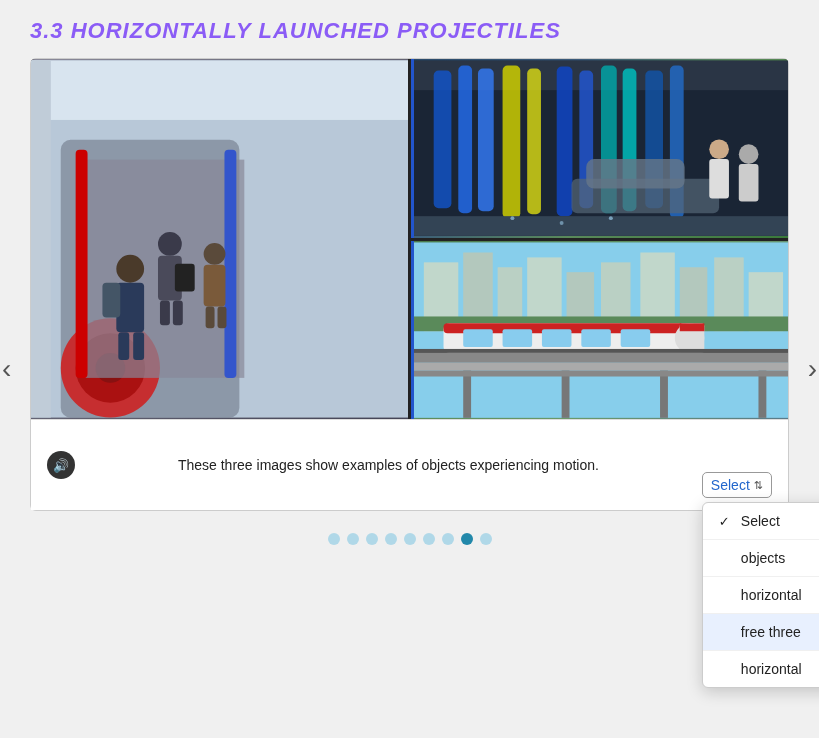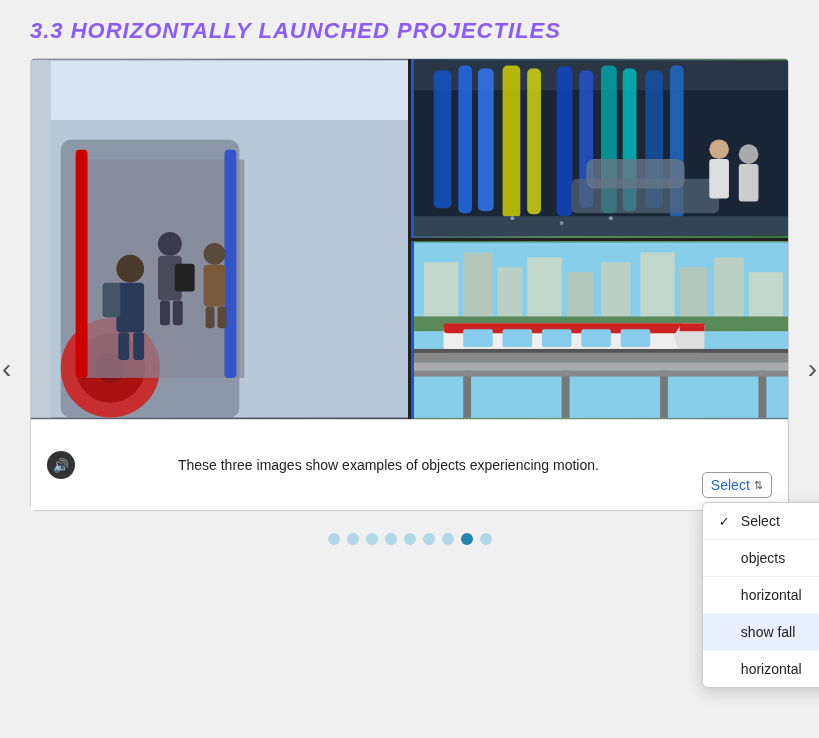--- a/index.html
+++ b/index.html
@@ -391,21 +391,21 @@
             <span>objects</span>
           </div>
 
           <div class="dropdown-item">
             <span class="checkmark"></span>
             <span>horizontal</span>
           </div>
 
           <div class="dropdown-item highlighted">
             <span class="checkmark"></span>
-            <span>show fall</span>
+            <span>free three</span>
           </div>
 
           <div class="dropdown-item">
             <span class="checkmark"></span>
             <span>horizontal</span>
           </div>
         </div>
       </div>
     </div>
 

